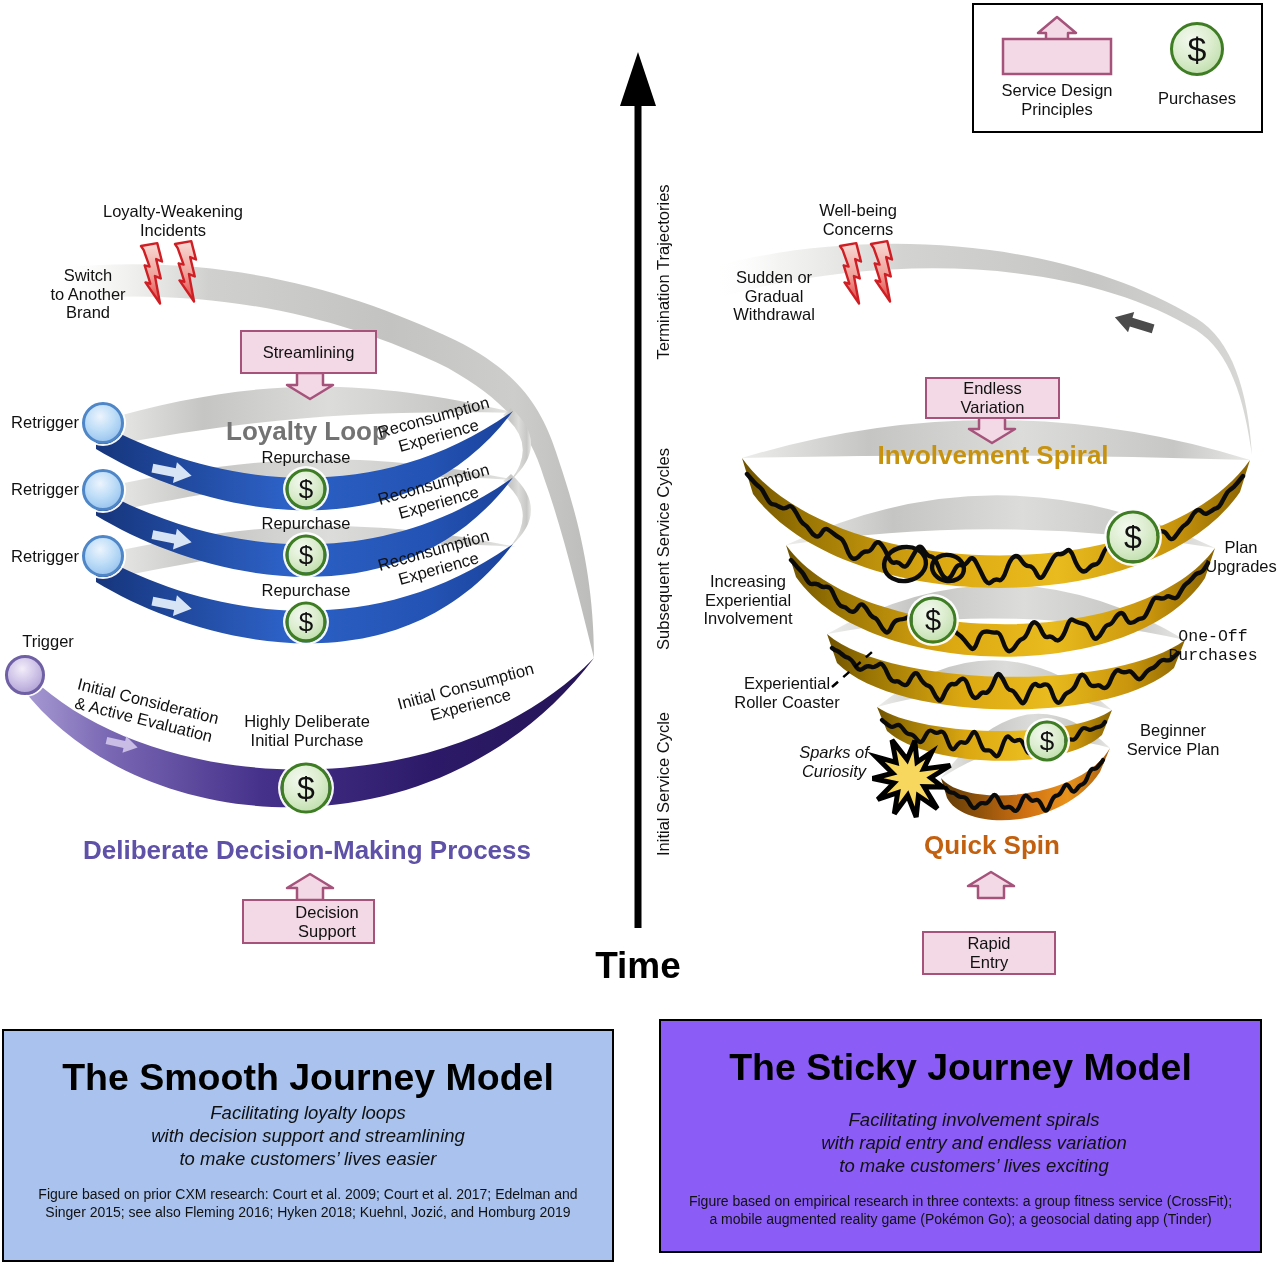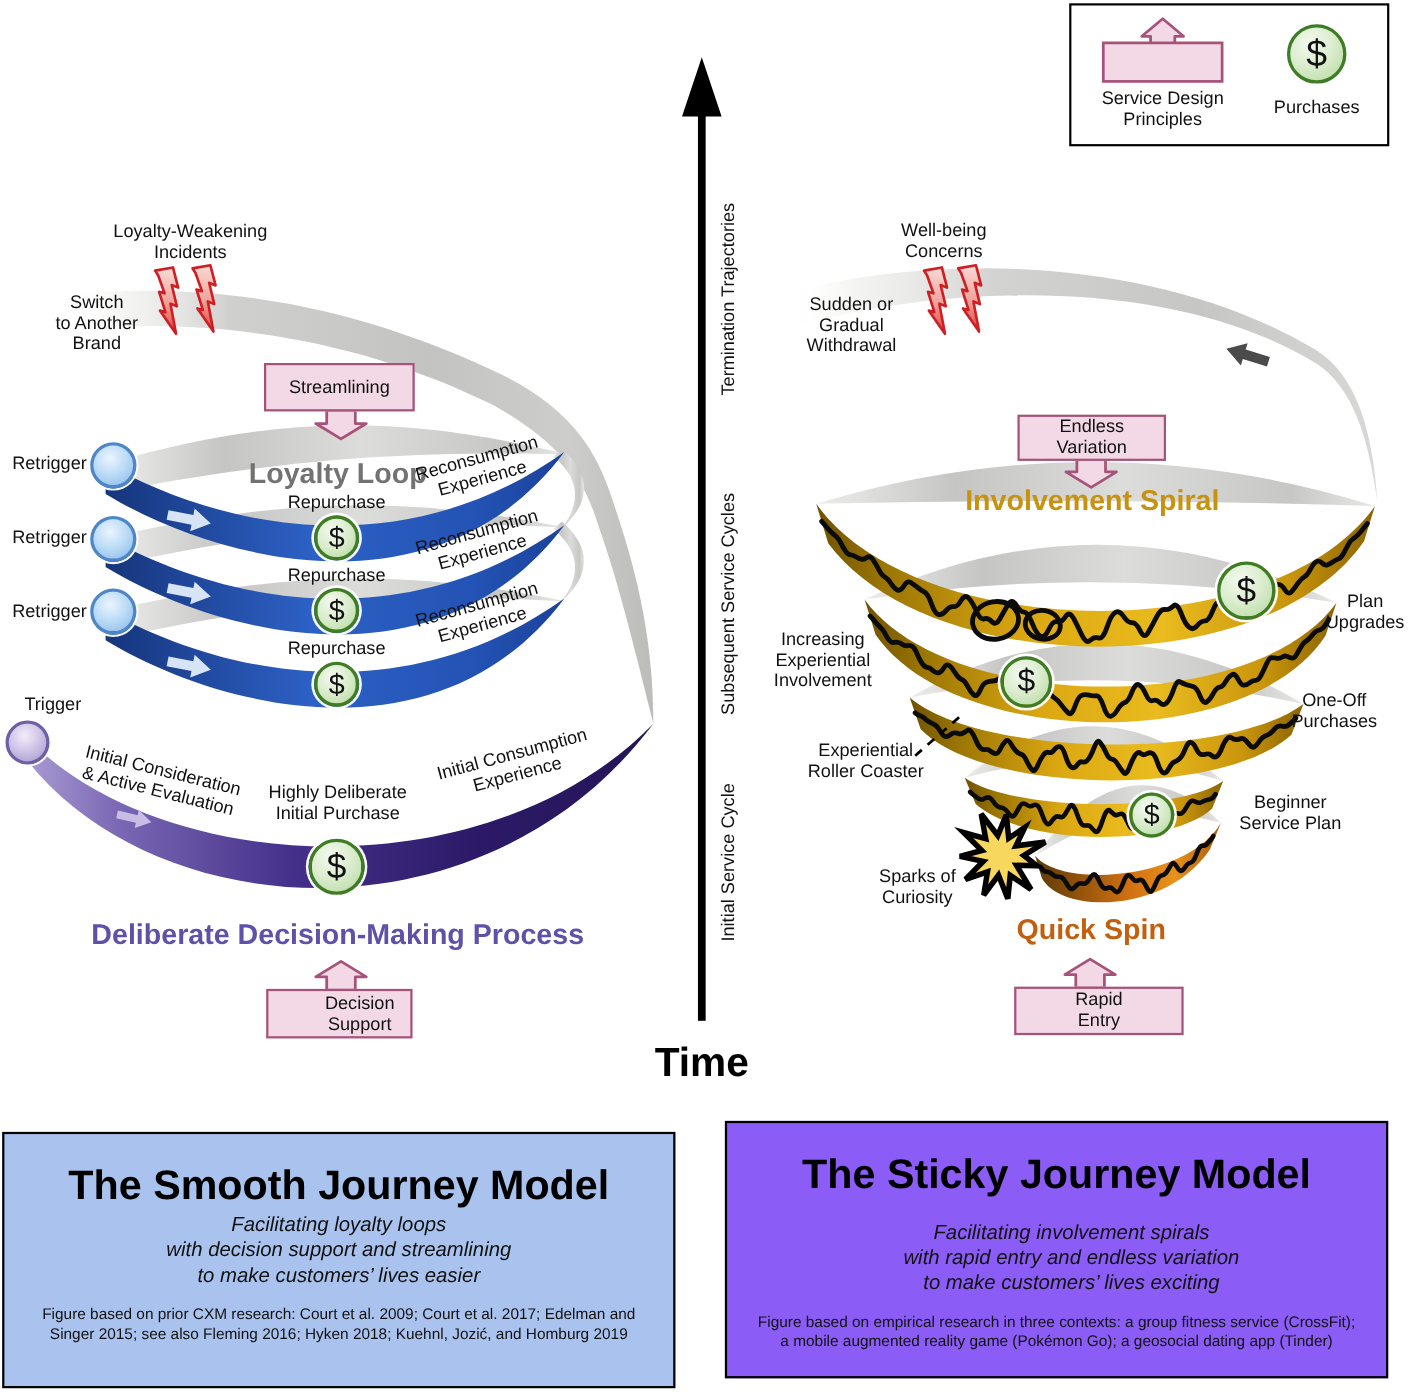--- a/index.html
+++ b/index.html
@@ -237,42 +237,42 @@
 <div class="lbl" style="left:858px;top:219px;">Well-being
 Concerns</div>
 <div class="lbl" style="left:774px;top:296px;">Sudden or
 Gradual
 Withdrawal</div>
 <div class="callout" style="left:925px;top:377px;width:135px;height:42px;"><span>Endless
 Variation</span></div>
 <div class="big-title" style="left:993px;top:455px;color:#c7920e;">Involvement Spiral</div>
 <div class="lbl" style="left:1241px;top:556px;">Plan
 Upgrades</div>
-<div class="lbl" style="left:1213px;top:646px;">One-Off
+<div class="lbl" style="left:1213px;top:646px;font-family:Liberation Mono, monospace;">One-Off
 Purchases</div>
 <div class="lbl" style="left:748px;top:600px;">Increasing
 Experiential
 Involvement</div>
 <div class="lbl" style="left:787px;top:692px;">Experiential
 Roller Coaster</div>
 <div class="lbl" style="left:1173px;top:739px;">Beginner
 Service Plan</div>
-<div class="lbl" style="left:834px;top:806px;">Sparks of
+<div class="lbl" style="left:834px;top:761px;font-style:italic;">Sparks of
 Curiosity</div>
 <div class="dollar" style="left:1133px;top:537px;width:53px;height:53px;font-size:32px;">
       <span>$</span>
     </div>
 <div class="dollar" style="left:933px;top:620px;width:47px;height:47px;font-size:29px;">
       <span>$</span>
     </div>
 <div class="dollar" style="left:1047px;top:741px;width:41px;height:41px;font-size:26px;">
       <span>$</span>
     </div>
 <div class="big-title" style="left:992px;top:845px;color:#c2600f;">Quick Spin</div>
-<div class="callout" style="left:922px;top:897px;width:154px;height:44px;"><span>Rapid
+<div class="callout" style="left:922px;top:931px;width:134px;height:44px;"><span>Rapid
 Entry</span></div>
 
 <div class="summary" style="left:2px;top:1029px;width:612px;height:233px;background:#a9c3ee;">
   <h2 style="margin-top:24px;">The Smooth Journey Model</h2>
   <div class="sub" style="margin-top:2px;">Facilitating loyalty loops
 with decision support and streamlining
 to make customers’ lives easier</div>
   <div class="note" style="margin-top:15px;">Figure based on prior CXM research: Court et al. 2009; Court et al. 2017; Edelman and
 Singer 2015; see also Fleming 2016; Hyken 2018; Kuehnl, Jozić, and Homburg 2019</div>
 </div>

